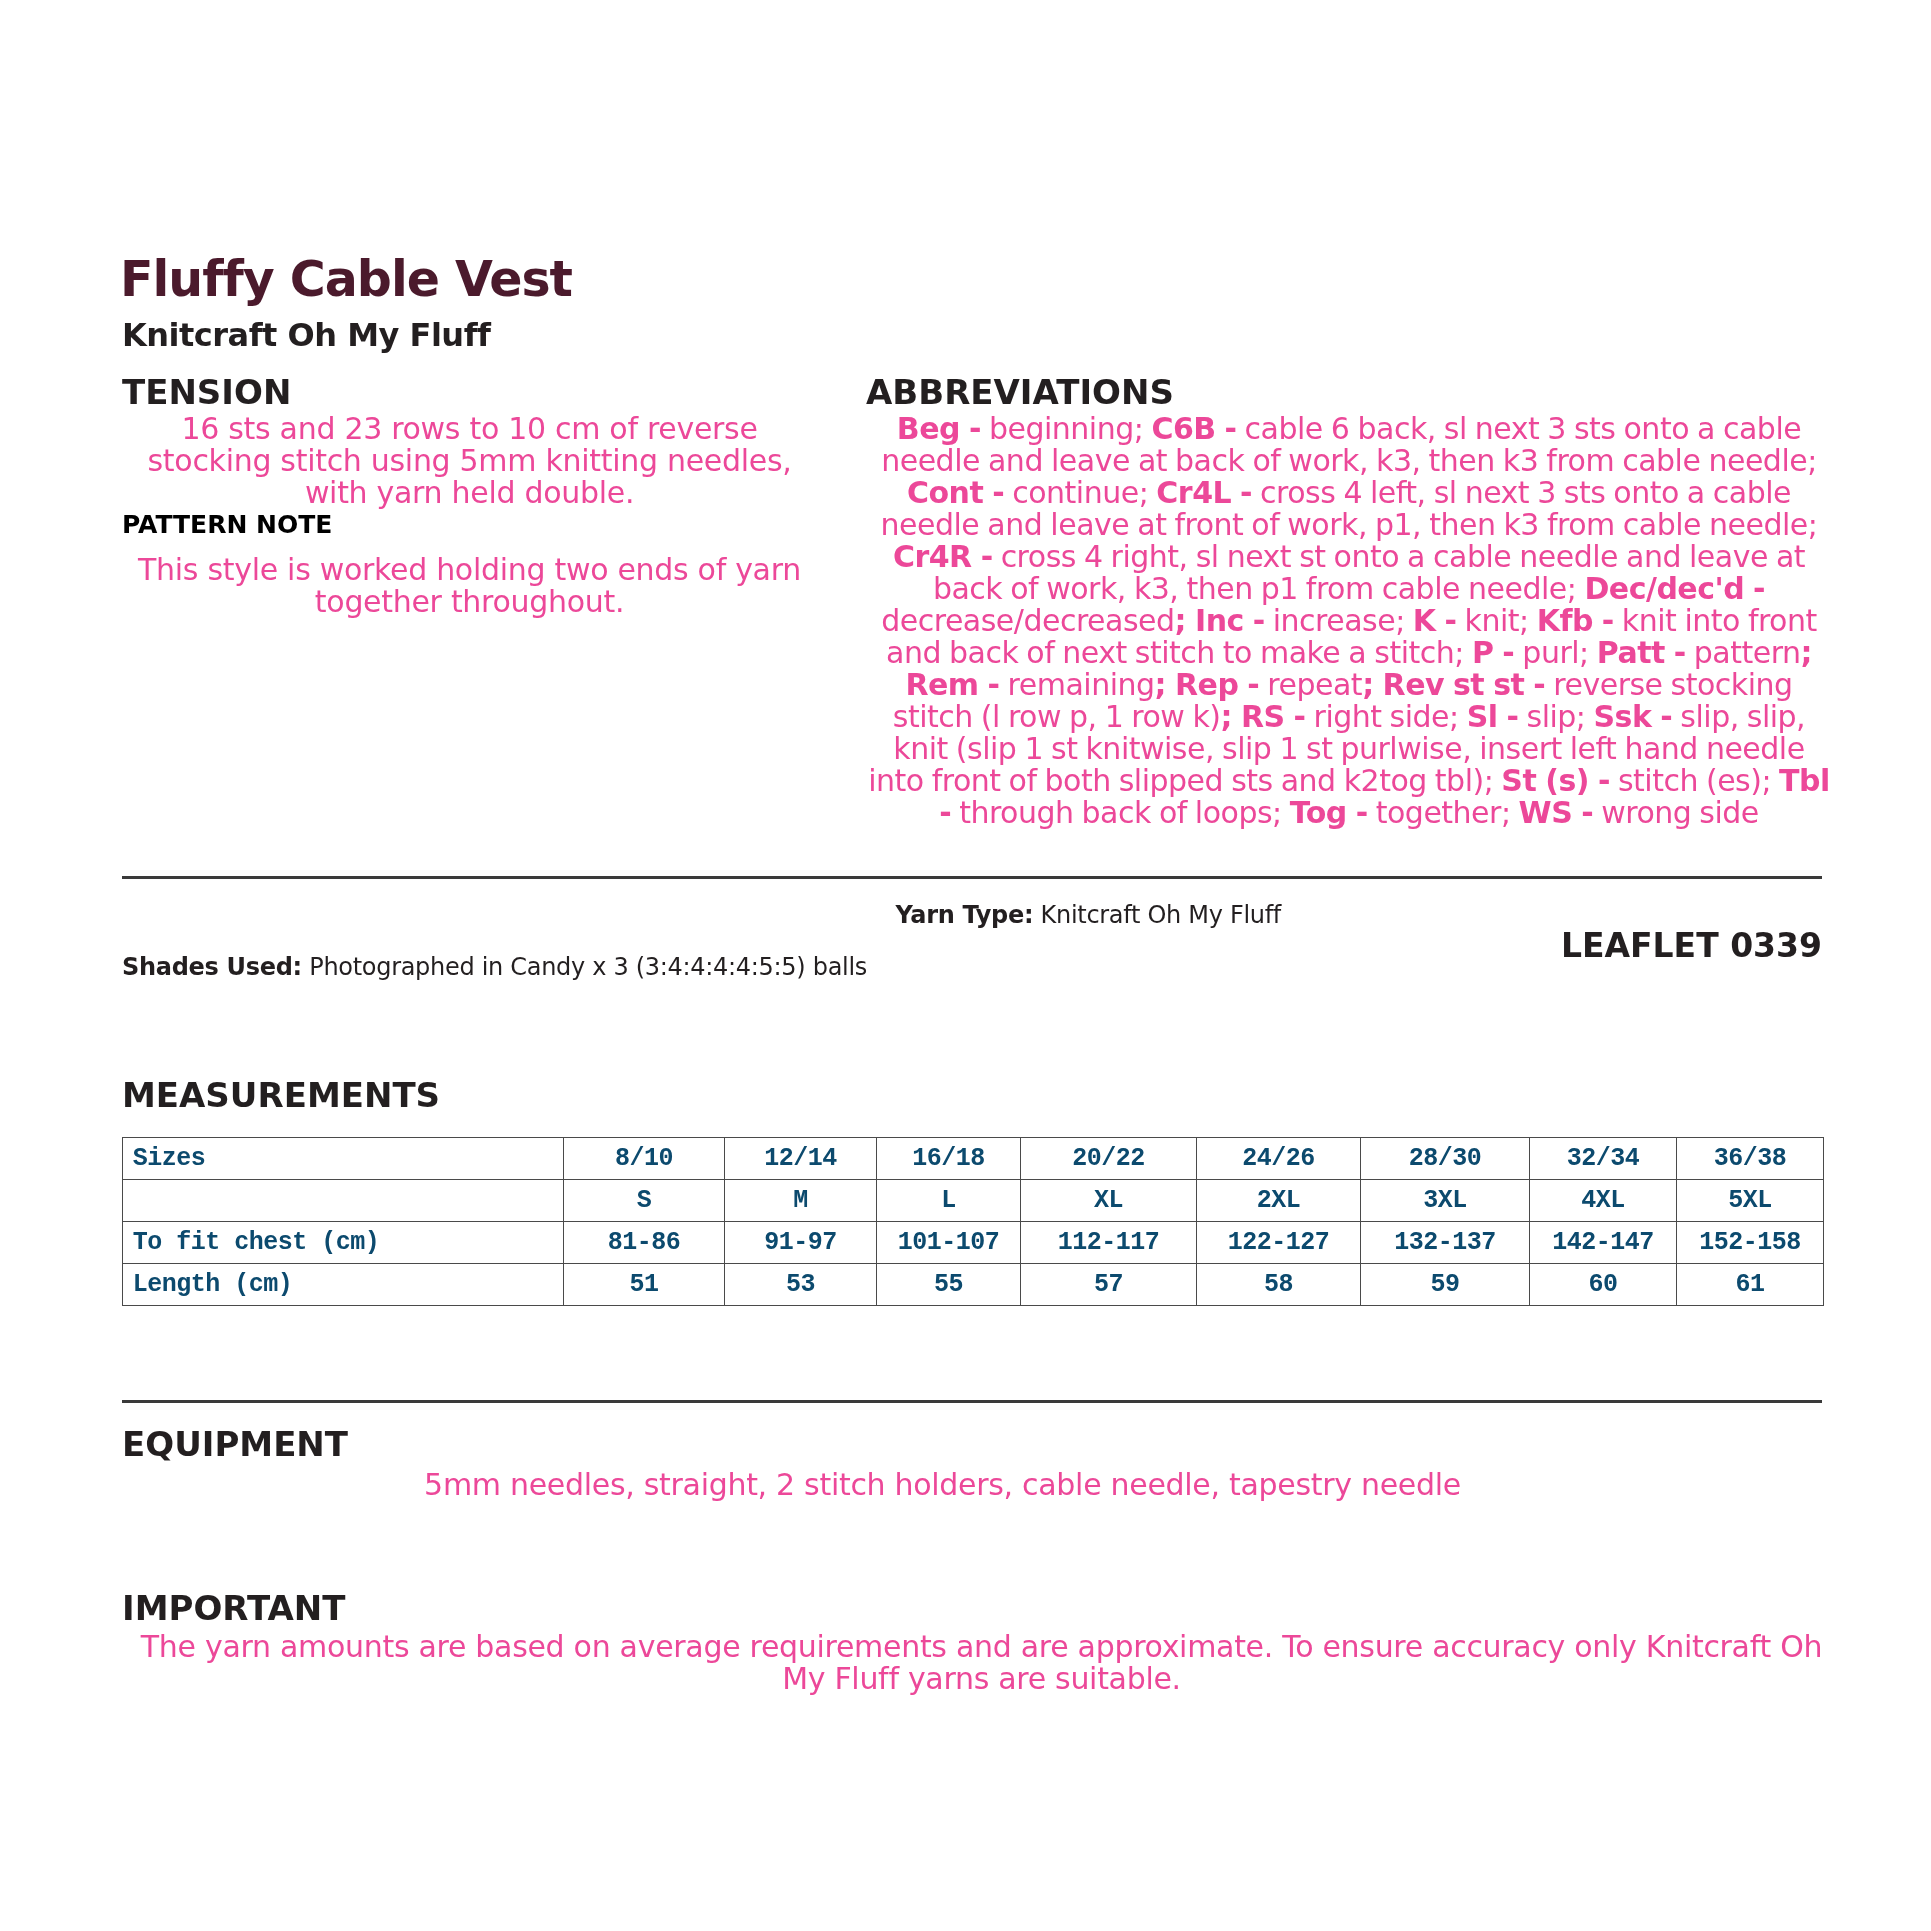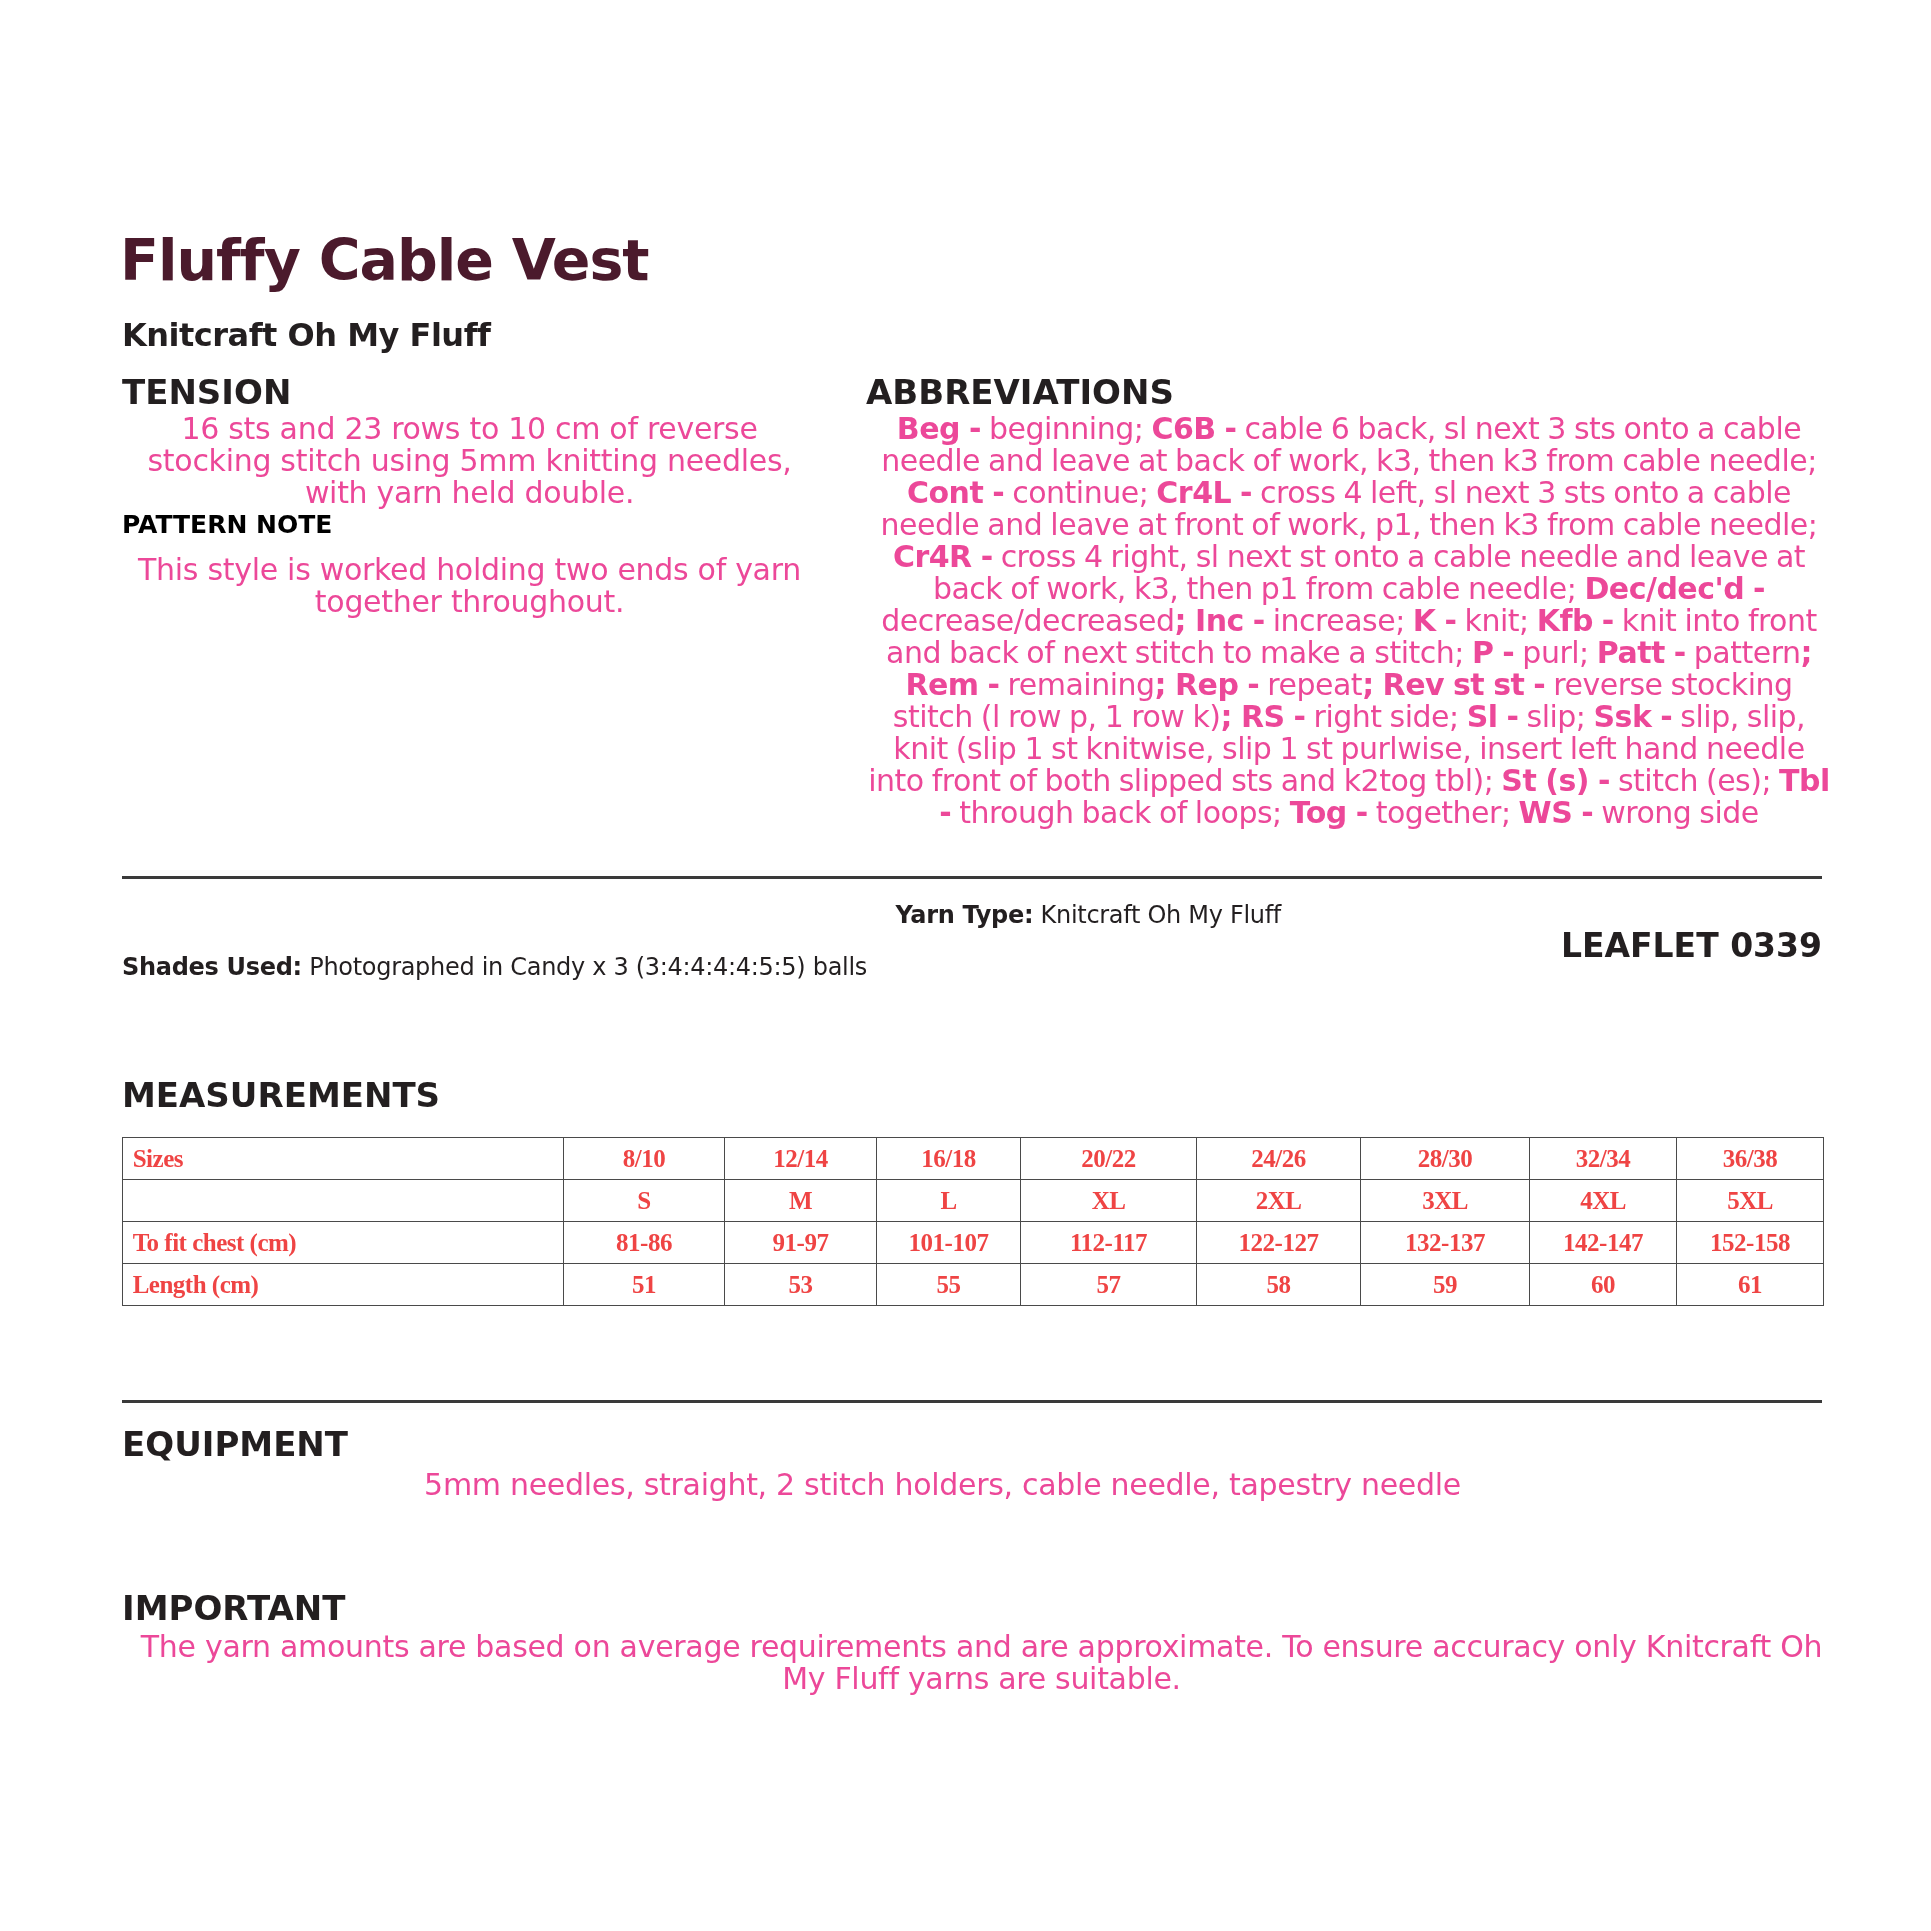--- a/index.html
+++ b/index.html
@@ -3,23 +3,23 @@
 <meta charset="utf-8">
 <style>
   html, body { margin: 0; padding: 0; background: #ffffff; }
   body {
     width: 1931px; height: 1931px; position: relative; overflow: hidden;
     font-family: "Liberation Sans", "DejaVu Sans", sans-serif;
     color: #231f20;
   }
   .abs { position: absolute; }
   .title {
-    left: 120px; top: 217px; margin: 0;
+    left: 120px; top: 236px; margin: 0;
     font-family: "DejaVu Sans", sans-serif;
-    font-weight: bold; font-size: 57px; line-height: 87px;
+    font-weight: bold; font-size: 49px; line-height: 87px;
     color: #4b1a2c; letter-spacing: -1px;
   }
   .subtitle {
     left: 122px; top: 314px; margin: 0;
     font-family: "DejaVu Sans", sans-serif;
     font-weight: bold; font-size: 32px; line-height: 42px; color: #231f20;
     letter-spacing: -0.5px;
   }
   .h2 {
     margin: 0; font-family: "DejaVu Sans", sans-serif;
@@ -45,22 +45,22 @@
   .mat-line { font-family: "DejaVu Sans", sans-serif; font-size: 24px; line-height: 31px; margin: 0; letter-spacing: -0.3px; }
   .mat-line b { font-weight: bold; }
   #leaflet {
     right: 109px; top: 925px; margin: 0;
     font-family: "DejaVu Sans", sans-serif; font-weight: bold; font-size: 33px; line-height: 41px;
   }
   #measure-h { left: 122px; top: 1075px; }
   table.measure {
     position: absolute; left: 122px; top: 1137px;
     width: 1700px; border-collapse: collapse;
-    font-family: Liberation Serif, serif; font-weight: bold; font-size: 25px;
-    color: #ef4444; table-layout: fixed;
+    font-family: Liberation Mono, monospace; font-weight: bold; font-size: 25px;
+    color: #0c4a6e; table-layout: fixed;
   }
   table.measure td {
     border: 1.9px solid #4a4a4a; height: 41px; padding: 0 9.7px;
     text-align: center; vertical-align: middle; letter-spacing: -0.5px;
   }
   table.measure td.label { text-align: left; }
   #equip { left: 122px; top: 1424px; width: 1641px; }
   #important { left: 122px; top: 1588px; width: 1719px; }
 </style>
 </head>

